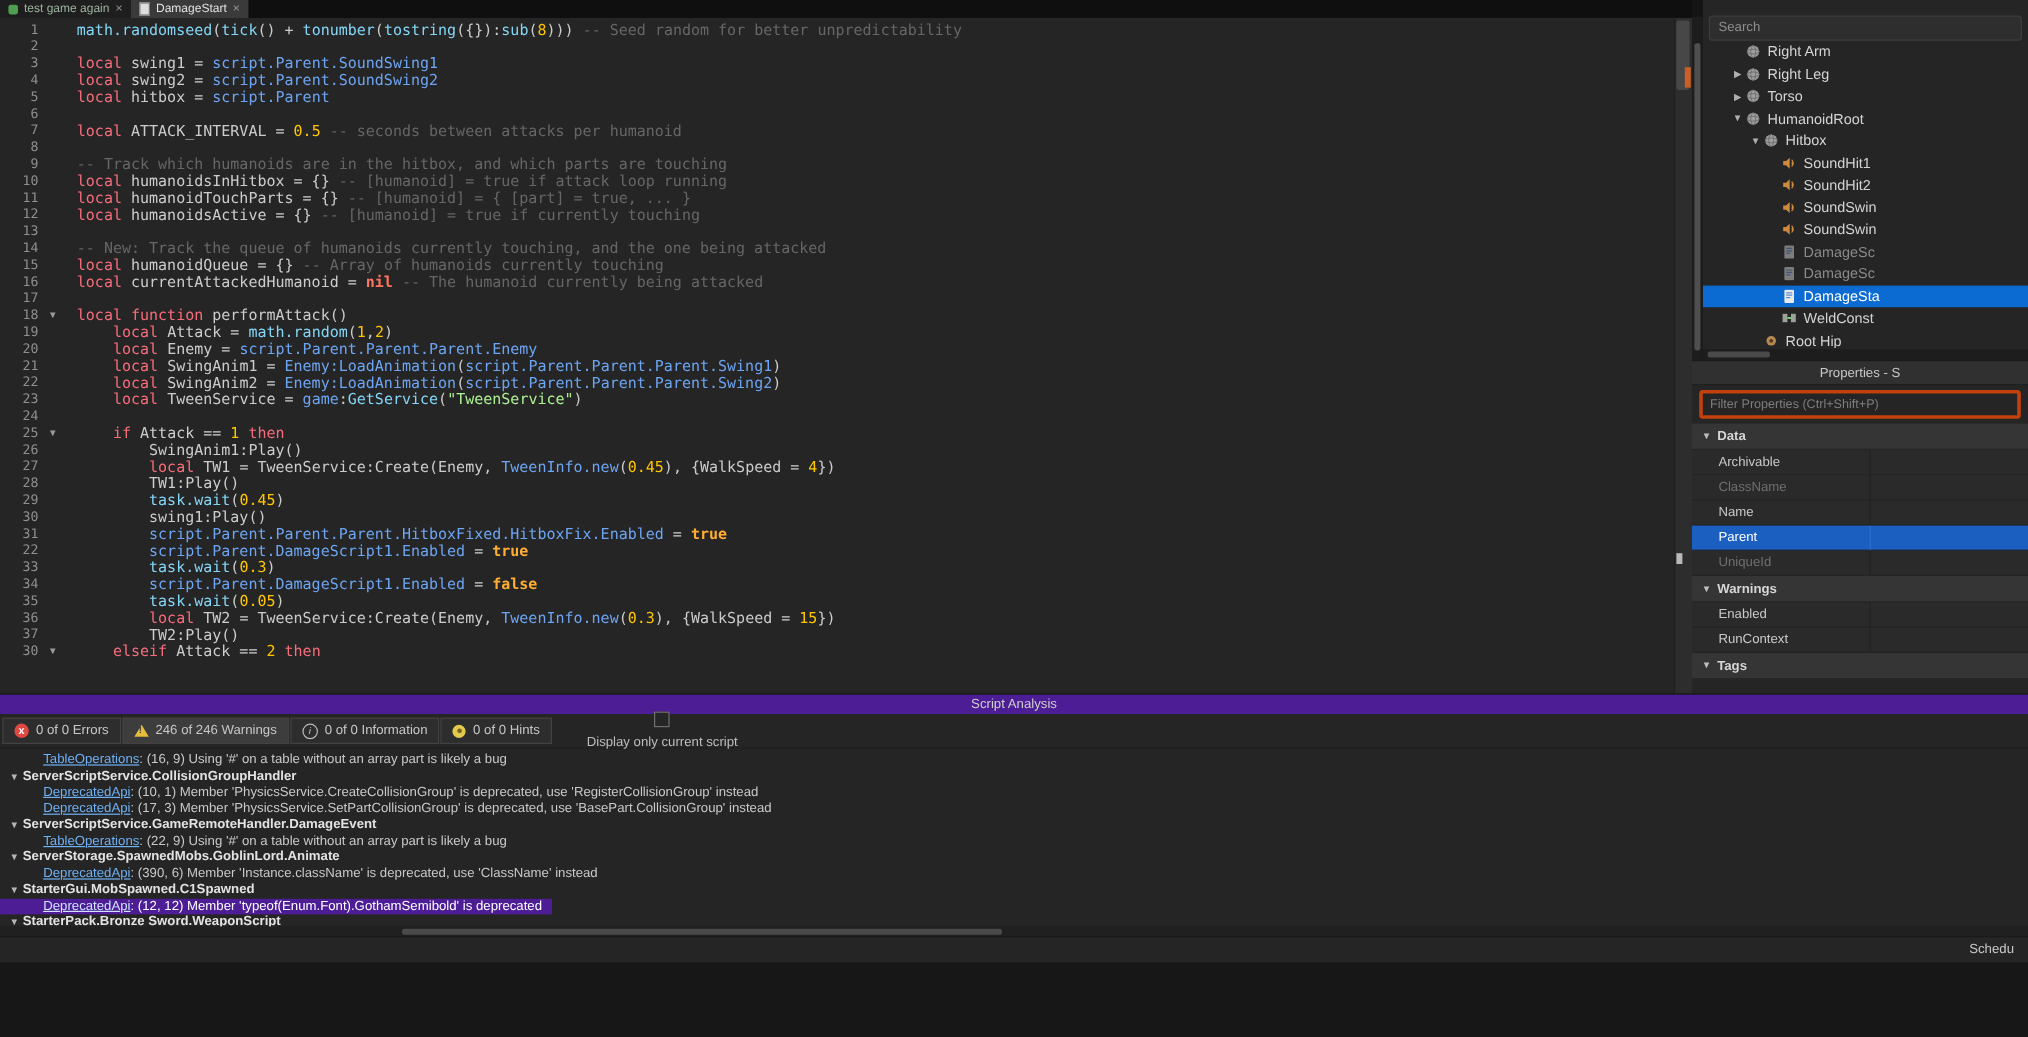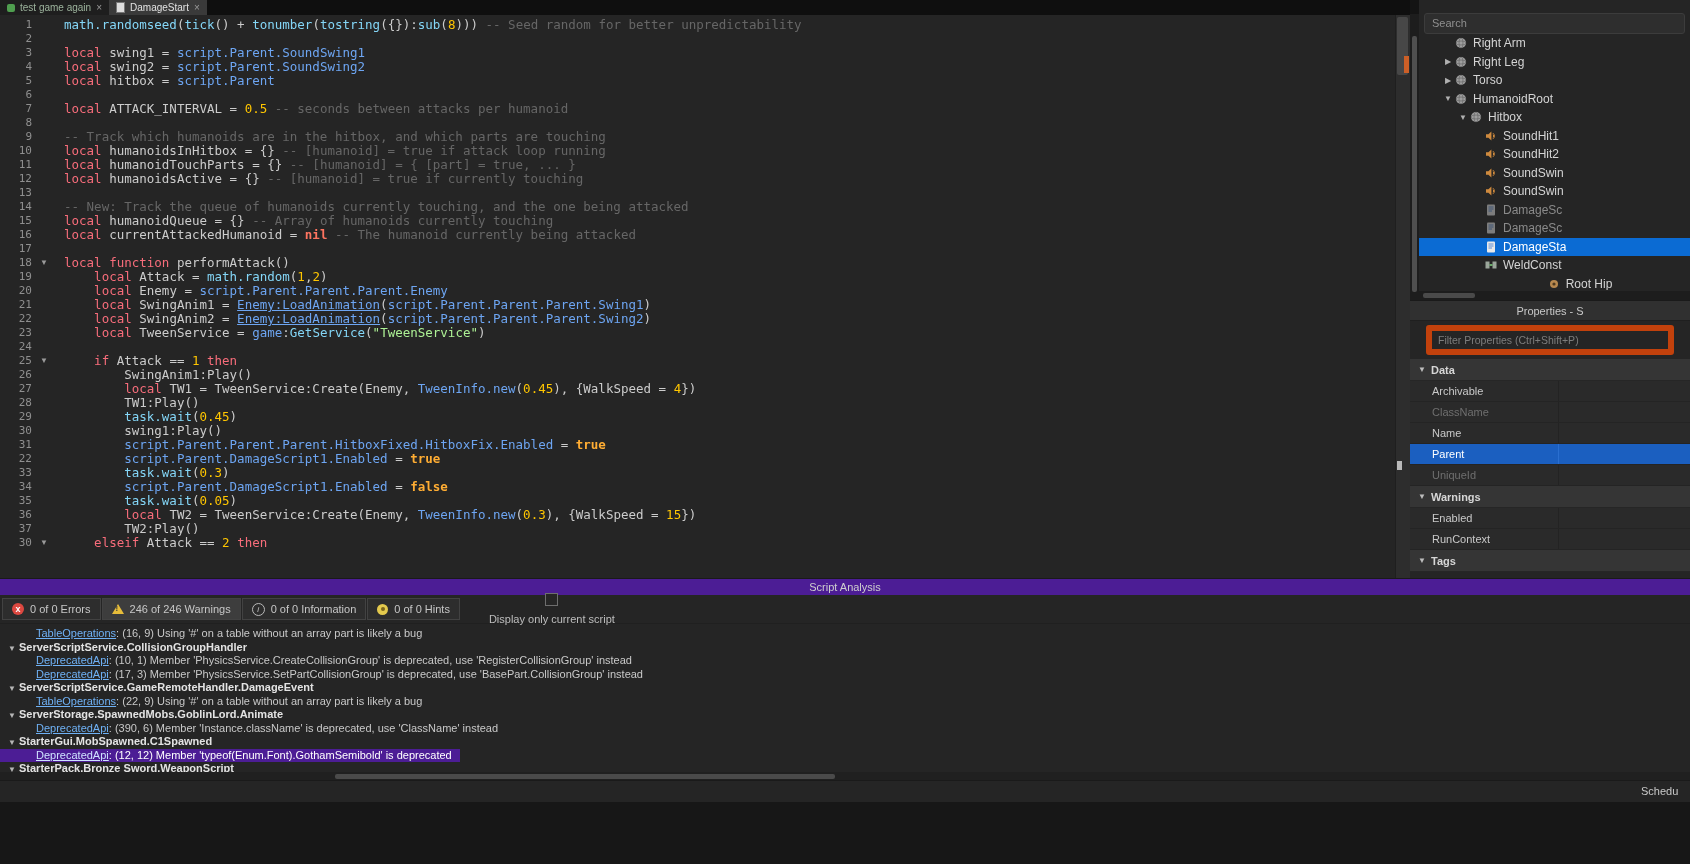--- a/index.html
+++ b/index.html
@@ -27,21 +27,21 @@
       font-family:"DejaVu Sans Mono",monospace;}
   .fold{width:24px;text-align:center;color:#9a9a9a;font-size:8px;flex:none;
         font-family:"Liberation Sans",sans-serif;}
   .code-text{padding-left:8px;}
   .tk-k{color:#f86d7b;}
   .tk-t{color:#cccccc;}
   .tk-c{color:#666666;}
   .tk-s{color:#adf195;}
   .tk-n{color:#ffc600;}
   .tk-p{color:#6da5f2;}
-  .tk-pu{color:#6da5f2;text-decoration:underline;}
+  .tk-pu{color:#6da5f2;}
   .tk-f{color:#84d6f7;}
   .tk-x{color:#ff7460;font-weight:bold;}
   .tk-bo{color:#ffad33;font-weight:bold;}
 
   .vscroll{position:absolute;right:0;top:0;width:14px;height:563px;background:#2d2d2d;
            border-left:1px solid #1f1f1f;}
   .vthumb{position:absolute;left:1px;top:2px;width:11px;height:58px;background:#474747;border-radius:2px;}
   .mark-orange{position:absolute;right:1px;top:41px;width:5px;height:17px;background:#cc5f27;}
   .mark-white{position:absolute;left:1px;top:446px;width:5px;height:9px;background:#b9b9b9;}
 
@@ -64,21 +64,21 @@
   .tree-icon.dimicon{opacity:.45;}
   .exp-hscroll{position:absolute;left:1419px;top:291px;width:271px;height:9px;background:#1d1d1d;}
   .exp-hthumb{position:absolute;left:4px;top:2px;width:52px;height:5px;background:#4a4a4a;border-radius:2px;}
 
   
   .props{position:absolute;left:1410px;top:300px;width:280px;height:278px;background:#252525;
          border-top:1px solid #1a1a1a;}
   .props-header{height:19px;background:#303030;border-bottom:1px solid #1f1f1f;display:flex;
                 align-items:center;justify-content:center;font-size:11px;color:#c8c8c8;
                 white-space:nowrap;overflow:hidden;}
-  .props-filter{margin:4px 16px;height:18px;background:#252525;border:6px solid #c2410c;
+  .props-filter{margin:4px 6px;height:18px;background:#252525;border:3px solid #c2410c;
                 border-radius:3px;font-size:10.5px;color:#7d7d7d;line-height:18px;
                 padding:0 6px;white-space:nowrap;overflow:hidden;}
   .prop-section-h{height:21px;background:#353535;display:flex;align-items:center;font-size:11px;
                   font-weight:bold;color:#d6d6d6;border-bottom:1px solid #262626;padding-left:6px;gap:3px;}
   .sec-arrow{width:12px;font-size:8px;font-weight:normal;color:#bdbdbd;text-align:center;}
   .prop-row{height:20px;display:flex;align-items:center;font-size:11px;color:#c9c9c9;
             background:#2a2a2a;border-bottom:1px solid #242424;padding-left:22px;position:relative;}
   .prop-row::after{content:"";position:absolute;left:148px;top:0;bottom:0;width:1px;background:#232323;}
   .prop-row.dim{color:#6f6f6f;}
   .prop-row.selected{background:#1b5fc0;color:#ffffff;}
@@ -332,21 +332,21 @@
           <span class="arrow"></span>
           <span class="tree-icon">
             <svg width="12" height="12" viewBox="0 0 12 12">
               <rect x="0.5" y="2.5" width="4" height="7" fill="#9aa59a"></rect>
               <rect x="7.5" y="2.5" width="4" height="7" fill="#9aa59a"></rect>
               <path d="M4.5 6h3" stroke="#79c979" stroke-width="1.6"></path>
             </svg>
           </span>
           <span>WeldConst</span>
         </div>
-        <div class="tree-row" style="padding-left: 38px; justify-content: center;">
+        <div class="tree-row" style="padding-left: 38px;">
           <span class="arrow"></span>
           <span class="tree-icon">
             <svg width="12" height="12" viewBox="0 0 12 12">
               <circle cx="6" cy="6" r="4" fill="#b7884f"></circle>
               <circle cx="6" cy="6" r="1.6" fill="#4e3a20"></circle>
             </svg>
           </span>
           <span>Root Hip</span>
         </div>
       </div>

